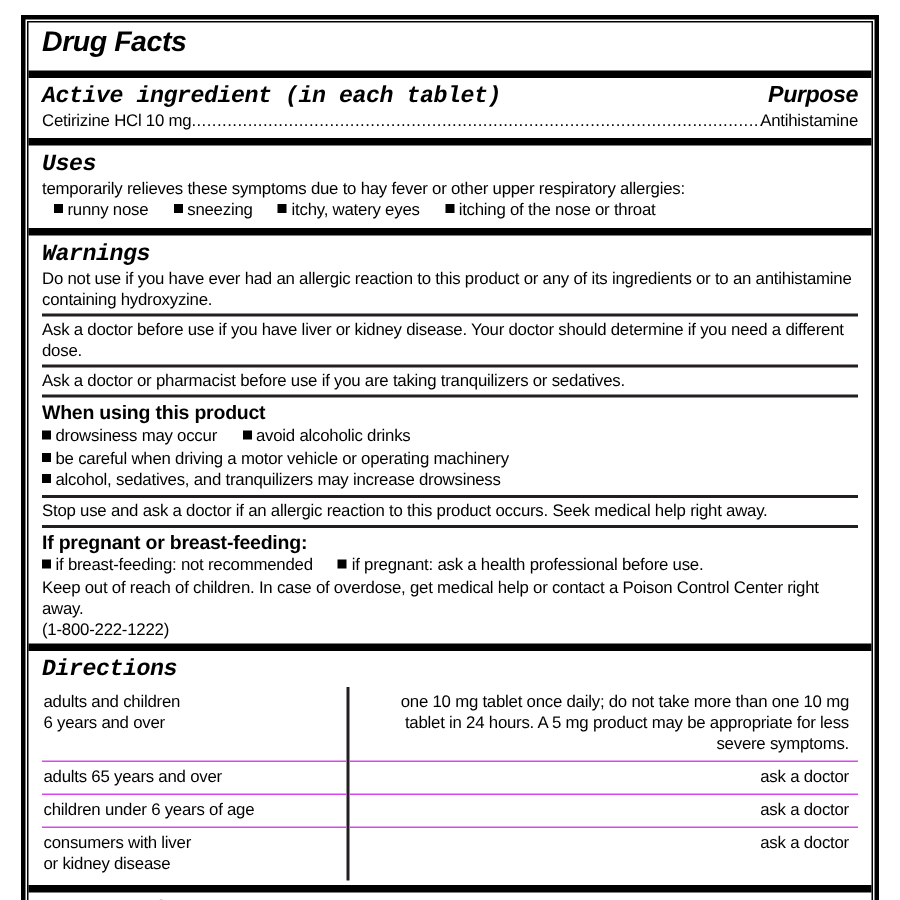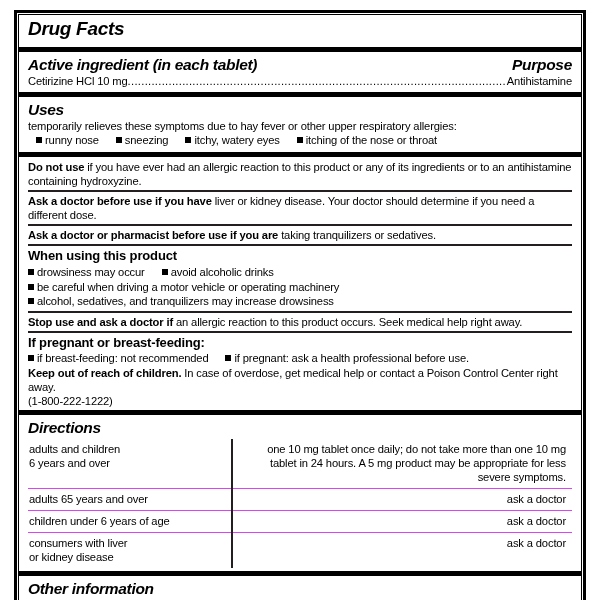--- a/index.html
+++ b/index.html
@@ -60,41 +60,42 @@
     line-height: 1.08;
     margin: 1px 0 3px 0;
   }
   .sect-head {
     font-size: 15.5px;
     font-weight: bold;
     font-style: italic;
     letter-spacing: -0.3px;
     line-height: 1.1;
     margin: 1px 0 1px 0;
+    font-family: Liberation Mono, monospace;
   }
   .sect-head-row {
     display: flex;
     align-items: baseline;
     justify-content: space-between;
     gap: 10px;
   }
   .sect-head-right {
     font-size: 15.5px;
     font-weight: bold;
     font-style: italic;
     letter-spacing: -0.3px;
     white-space: nowrap;
   }
   .body-txt {
     font-size: 11.2px;
     line-height: 1.25;
     letter-spacing: -0.15px;
   }
   .body-txt b {
-    font-weight: bold;
+    font-weight: normal;
   }
   .sub-head {
     font-size: 13px;
     font-weight: bold;
     line-height: 1.25;
     letter-spacing: -0.15px;
   }
 
   
   .leader-row {
@@ -203,20 +204,21 @@
     <div class="bullets-row">
       <span class="bullet-inline"><span class="bsq"></span><span>runny nose</span></span>
       <span class="bullet-inline"><span class="bsq"></span><span>sneezing</span></span>
       <span class="bullet-inline"><span class="bsq"></span><span>itchy, watery eyes</span></span>
       <span class="bullet-inline"><span class="bsq"></span><span>itching of the nose or throat</span></span>
     </div>
   </div>
   <div class="sect-rule"></div>
 
   <div class="block" style="padding-bottom:2px;">
+    <div class="sect-head">Warnings</div>
 
     <div class="body-txt"><b>Do not use</b><span> if you have ever had an allergic reaction to this product or any of its ingredients or to an antihistamine containing hydroxyzine.</span></div>
 
     <div class="hairline"></div>
 
     <div class="body-txt"><b>Ask a doctor before use if you have</b><span> liver or kidney disease. Your doctor should determine if you need a different dose.</span></div>
 
     <div class="hairline"></div>
 
     <div class="body-txt"><b>Ask a doctor or pharmacist before use if you are</b><span> taking tranquilizers or sedatives.</span></div>

